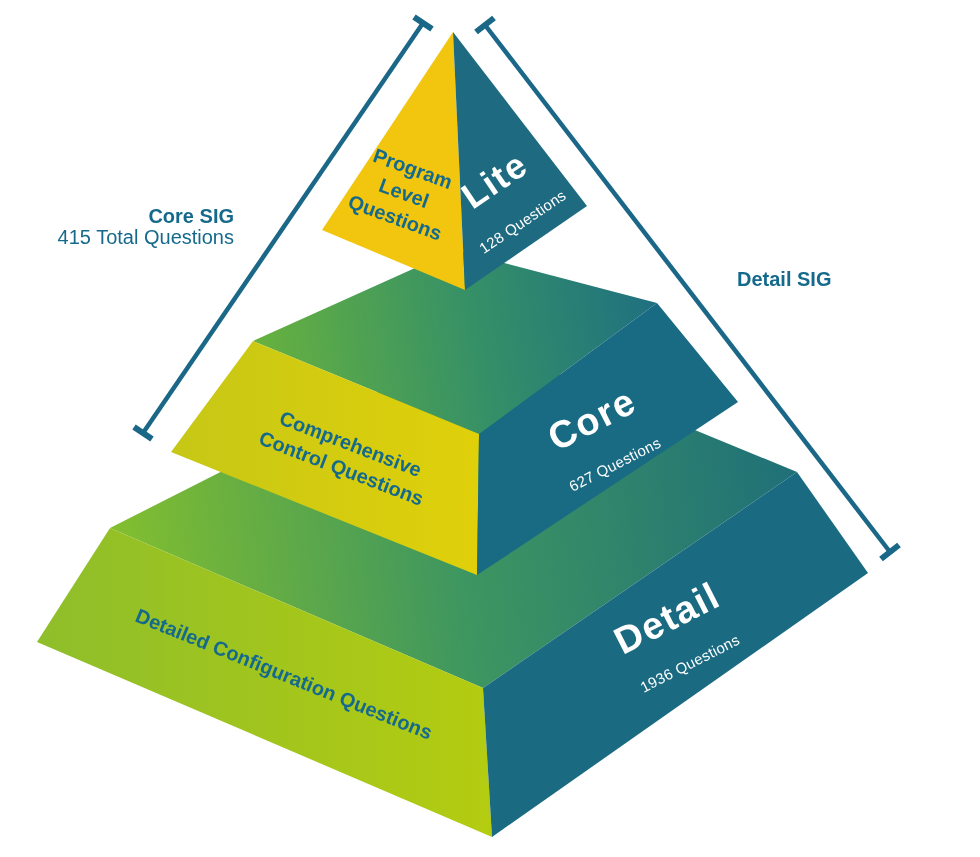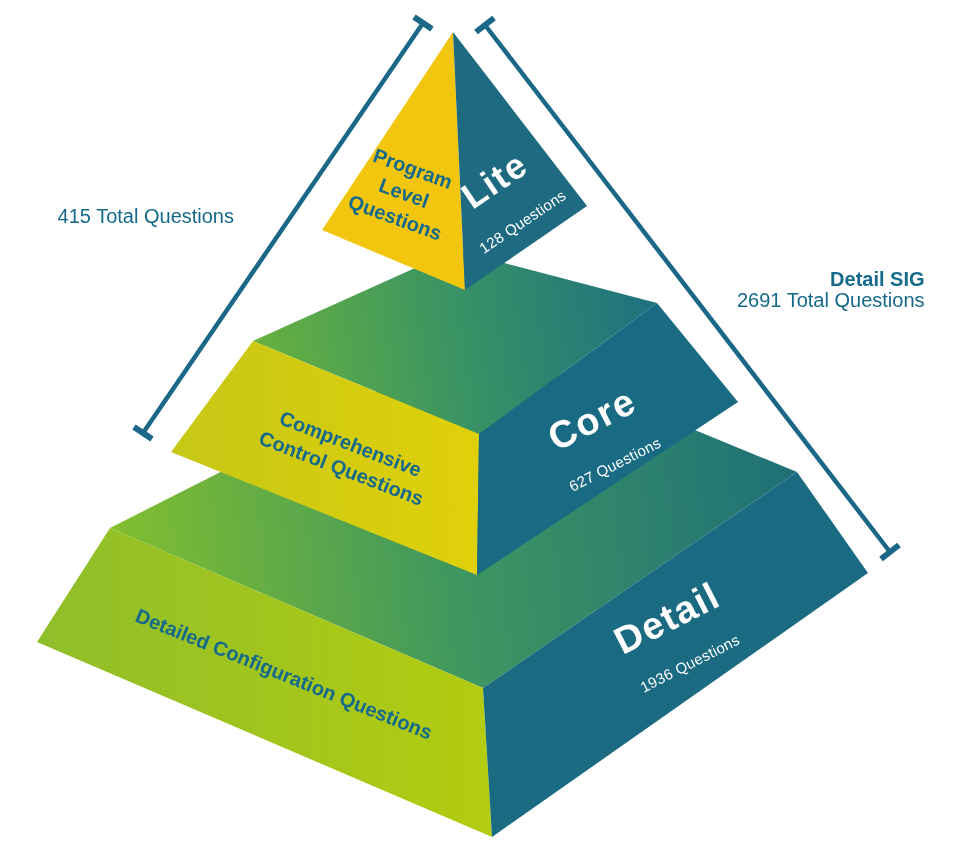--- a/index.html
+++ b/index.html
@@ -98,21 +98,21 @@
   </div>
 
   <div class="lbl face-text one-line" style="left:284px;top:674px;transform:translate(-50%,-50%) rotate(22deg);">Detailed Configuration Questions</div>
 
   <div class="lbl" style="left:676px;top:636px;transform:translate(-50%,-50%) rotate(-27deg);">
     <span class="big t3r-big">Detail</span>
     <span class="small">1936 Questions</span>
   </div>
 
   <div class="annot annot-right-align" style="right:746px;top:206px;">
+    <span class="annot-title">Core SIG</span>
     <span class="annot-sub">415 Total Questions</span>
   </div>
 
-  <div class="annot" style="left:737px;top:269px;text-align:right;">
+  <div class="annot" style="left:737px;top:269px;">
     <span class="annot-title">Detail SIG</span>
-    <span class="annot-sub">2691 Total Questions</span>
   </div>
 
 </div>
 
 </body></html>

